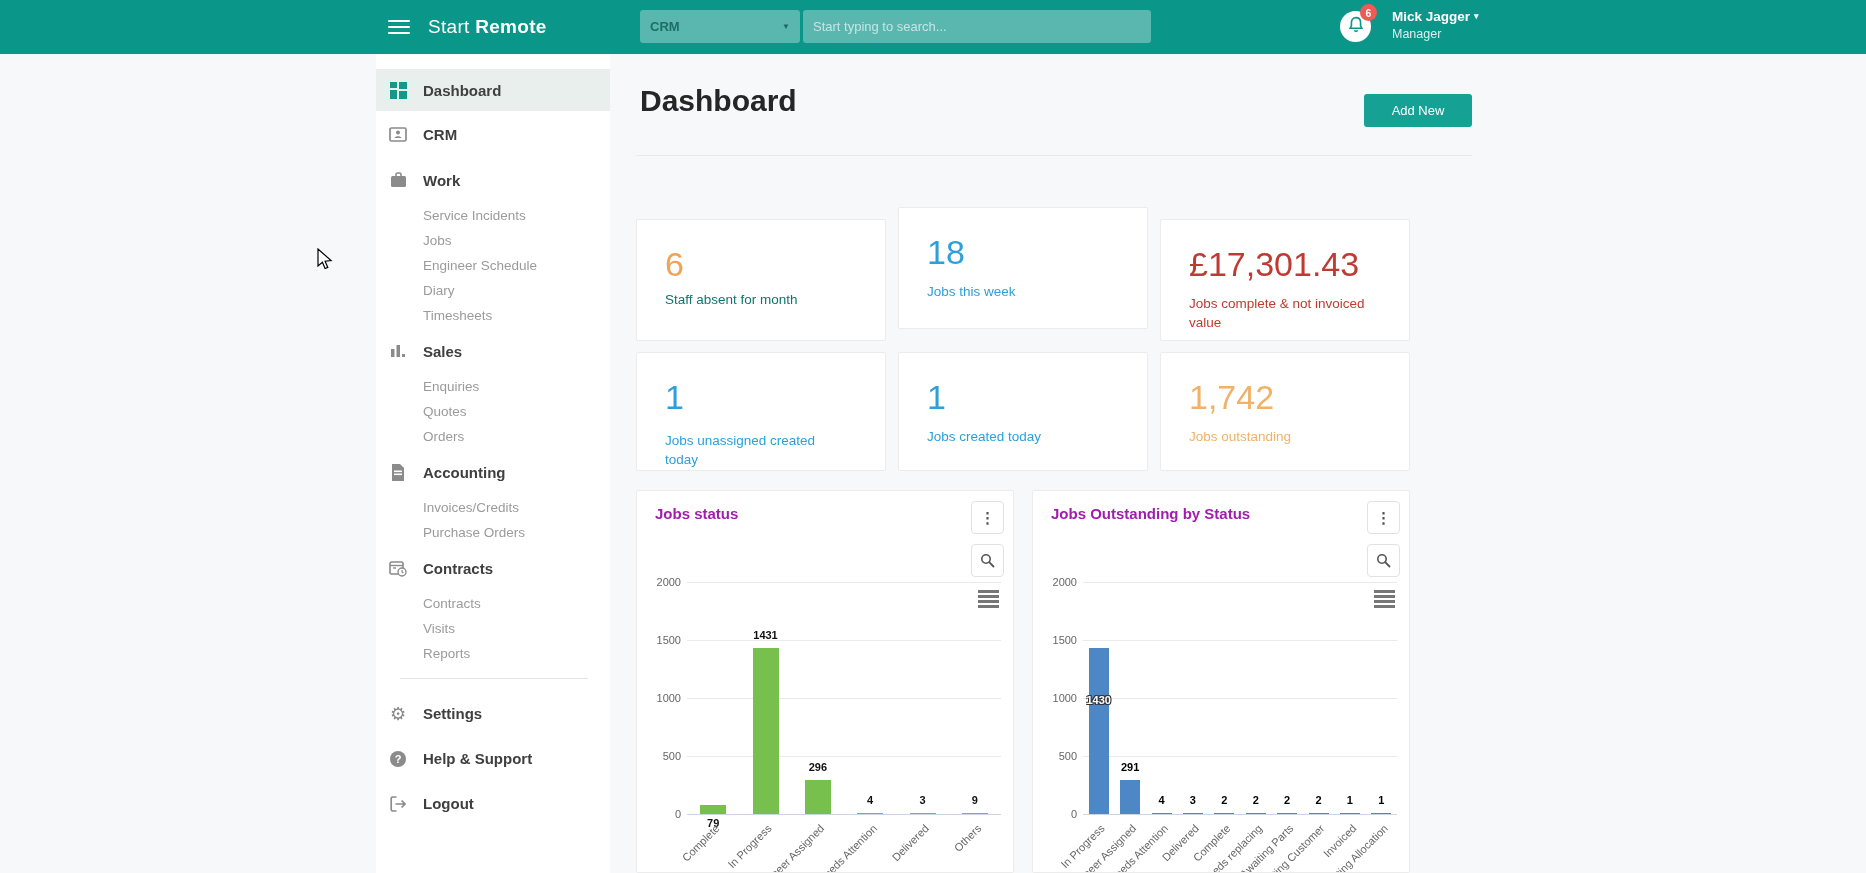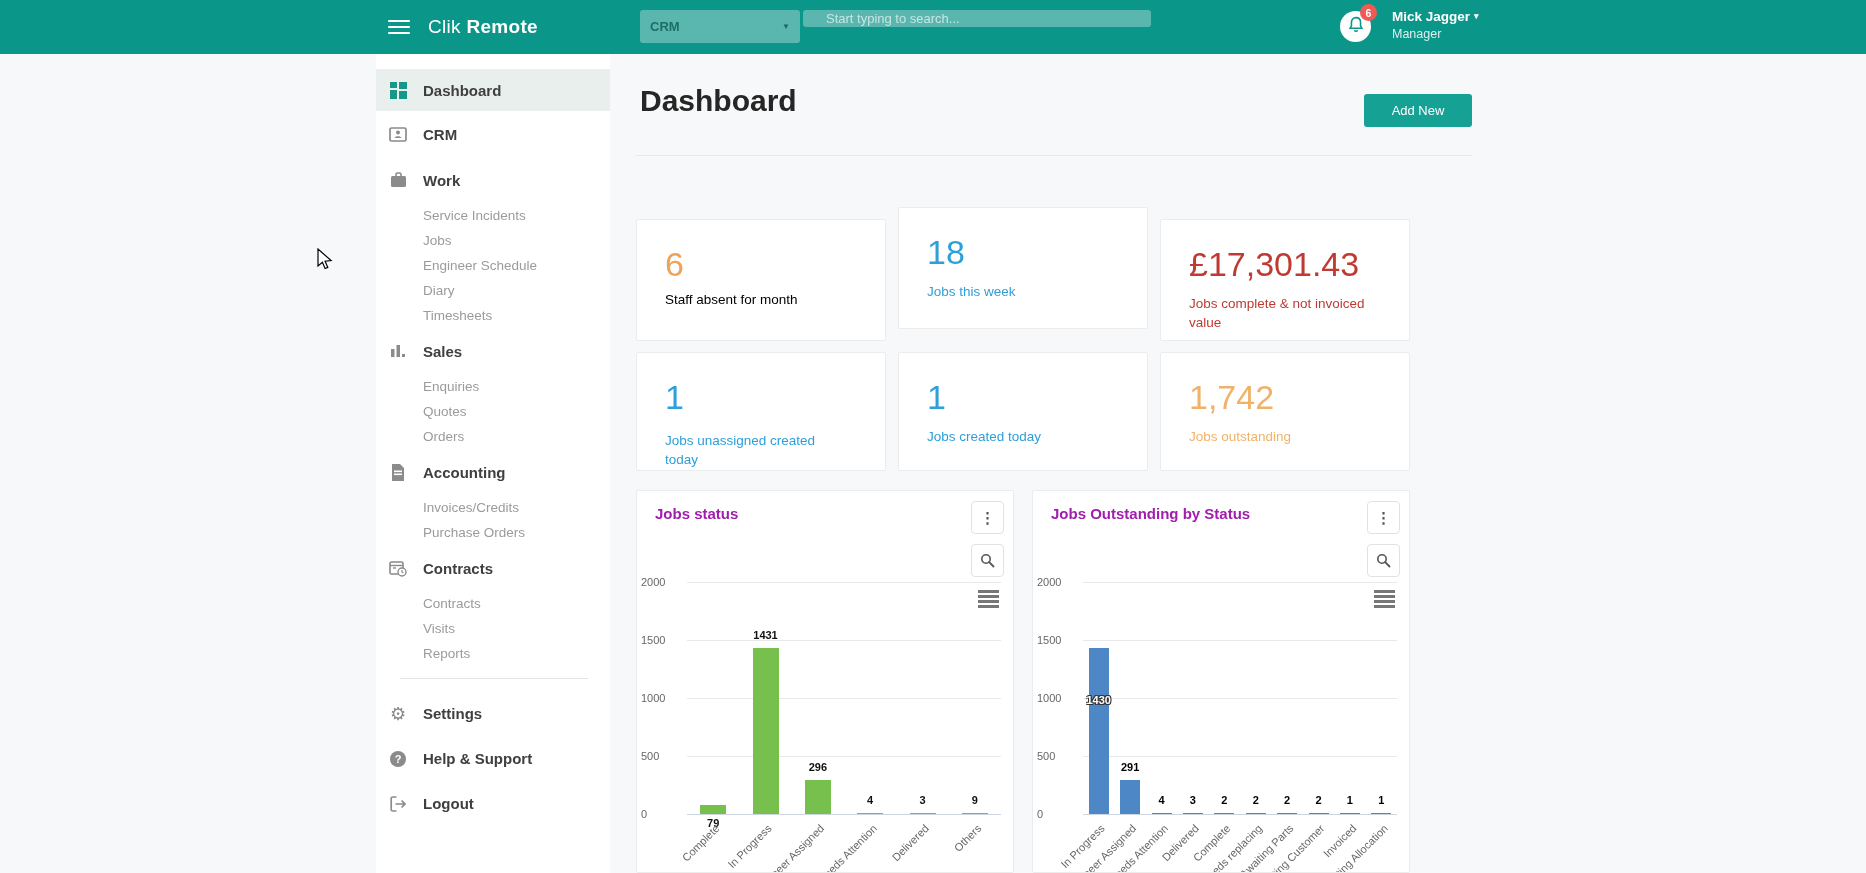--- a/index.html
+++ b/index.html
@@ -9,22 +9,22 @@
   .topbar{position:absolute;left:0;top:0;width:1866px;height:54px;background:#0b968a;z-index:5}
   .hamburger{position:absolute;left:388px;top:20px;width:22px;cursor:pointer}
   .hamburger span{display:block;height:2px;background:#fff;margin-bottom:4px;border-radius:1px}
   .brand{position:absolute;left:428px;top:0;height:54px;line-height:54px;color:#fff;
     font-size:19px;font-weight:300;letter-spacing:.3px;white-space:nowrap}
   .brand b{font-weight:700}
   .search-select{position:absolute;left:640px;top:10px;width:160px;height:33px;
     background:rgba(255,255,255,.32);border-radius:3px;display:flex;align-items:center;
     padding:0 10px;box-sizing:border-box;color:#1d6e66;font-size:13px;font-weight:700;cursor:pointer}
   .search-select .caret{margin-left:auto;font-size:8px;color:#21655e}
-  .search-input{position:absolute;left:803px;top:10px;width:348px;height:17px;
-    background:rgba(255,255,255,.32);border:none;border-radius:3px;padding:0 23px;
+  .search-input{position:absolute;left:803px;top:10px;width:348px;height:33px;
+    background:rgba(255,255,255,.32);border:none;border-radius:3px;padding:0 10px;
     box-sizing:border-box;font-size:13px;color:#0f172a;outline:none;font-family:inherit}
   .search-input::placeholder{color:rgba(255,255,255,.65)}
   .bell{position:absolute;left:1340px;top:11px;width:31px;height:31px;background:#fff;
     border-radius:50%;display:flex;align-items:center;justify-content:center;cursor:pointer}
   .badge{position:absolute;right:-6px;top:-7px;min-width:17px;height:17px;border-radius:9px;
     background:#f05a55;color:#fff;font-size:10.5px;font-weight:700;display:flex;
     align-items:center;justify-content:center;padding:0 2px;box-sizing:border-box}
   .user{position:absolute;left:1392px;top:9px;color:#fff;cursor:pointer;white-space:nowrap}
   .user-name{font-size:13.5px;font-weight:700}
   .user-name .caret{font-size:9px;margin-left:4px;vertical-align:2px}
@@ -61,42 +61,42 @@
   .chart-card{position:absolute;top:490px;width:378px;height:383px;background:#fff;
     border:1px solid #ececec;border-radius:2px;overflow:hidden;box-sizing:border-box}
   .chart-title{position:absolute;left:18px;top:14px;font-size:15px;font-weight:600;color:#a21caf}
   .icon-btn{position:absolute;left:334px;width:33px;height:33px;background:#fff;
     border:1px solid #e2e2e2;border-radius:4px;display:flex;align-items:center;
     justify-content:center;color:#555;cursor:pointer;box-sizing:border-box}
   .kebab{top:10px;font-size:15px;font-weight:700}
   .zoombtn{top:53px}
   .hc-burger{position:absolute;left:341px;top:99px;width:21px;cursor:pointer}
   .hc-burger span{display:block;height:2.5px;background:#777;margin-bottom:2.5px}
-  .ytick{position:absolute;width:40px;left:4px;text-align:left;font-size:11px;color:#666}
+  .ytick{position:absolute;width:40px;left:4px;text-align:right;font-size:11px;color:#666}
   .gridline{position:absolute;left:50px;width:314px;height:1px;background:#e9e9e9}
   .gridline.zero{background:#cdd6e0}
   .bar{position:absolute}
   .vlabel{position:absolute;font-size:11px;font-weight:700;color:#111;
     transform:translate(-50%,-50%);white-space:nowrap}
   .vlabel.in{color:#fff;text-shadow:-1px -1px 0 #333,1px -1px 0 #333,-1px 1px 0 #333,1px 1px 0 #333}
   .vlabel.sm{color:#000;text-shadow:-1px -1px 0 #fff,1px -1px 0 #fff,-1px 1px 0 #fff,1px 1px 0 #fff}
   .xlabel{position:absolute;top:331px;font-size:11px;color:#666;white-space:nowrap;
     transform:rotate(-45deg);transform-origin:100% 0}
   .cursor{position:absolute;left:316px;top:248px;z-index:99;pointer-events:none}
 </style>
 </head>
 <body>
 
 <div class="topbar">
   <div class="hamburger">
       <span></span>
       <span></span>
       <span></span>
     </div>
-  <div class="brand"><span>Clik</span>&nbsp;<b>Remote</b></div>
+  <div class="brand"><span>Start</span>&nbsp;<b>Remote</b></div>
   <div class="search-select">
     <span>CRM</span>
     <span class="caret">▼</span>
   </div>
   <input class="search-input" placeholder="Start typing to search..." style="">
   <div class="bell">
     <span><svg width="16" height="17" viewBox="0 0 15 16">
           <path d="M7.5 1.5c-2.6 0-4.3 1.9-4.3 4.5v3.2L2 11.5h11l-1.2-2.3V6c0-2.6-1.7-4.5-4.3-4.5z" fill="none" stroke="#0b968a" stroke-width="1.5"></path>
           <path d="M6 13.4a1.6 1.6 0 0 0 3 0" fill="none" stroke="#0b968a" stroke-width="1.4"></path>
         </svg></span>
@@ -211,21 +211,21 @@
 <h1 class="page-title">Dashboard</h1>
 <button class="add-new">Add New</button>
 <div class="header-divider"></div>
 
 <svg class="cursor" width="19" height="26">
   <path d="M2 1l0 17 4.4-3.8 2.7 6.3 2.7-1.1-2.7-6.2 6-.6z" fill="#fff" stroke="#000" stroke-width="1.2"></path>
 </svg>
 
 <div class="stat-card" style="left: 636px; top: 219px; height: 122px;">
     <div class="stat-value" style="color: rgb(239, 163, 90);">6</div>
-    <div class="stat-label" style="color: #000000; margin-top: 8px;">Staff absent for month</div>
+    <div class="stat-label" style="color: #0f766e; margin-top: 8px;">Staff absent for month</div>
   </div>
 <div class="stat-card" style="left: 898px; top: 207px; height: 122px;">
     <div class="stat-value" style="color: rgb(45, 159, 217);">18</div>
     <div class="stat-label" style="color: rgb(45, 159, 217);">Jobs this week</div>
   </div>
 <div class="stat-card" style="left: 1160px; top: 219px; height: 122px;">
     <div class="stat-value" style="color: rgb(191, 58, 50);">£17,301.43</div>
     <div class="stat-label" style="color: rgb(191, 58, 50);">Jobs complete &amp; not invoiced value</div>
   </div>
 <div class="stat-card" style="left: 636px; top: 352px; height: 119px;">

